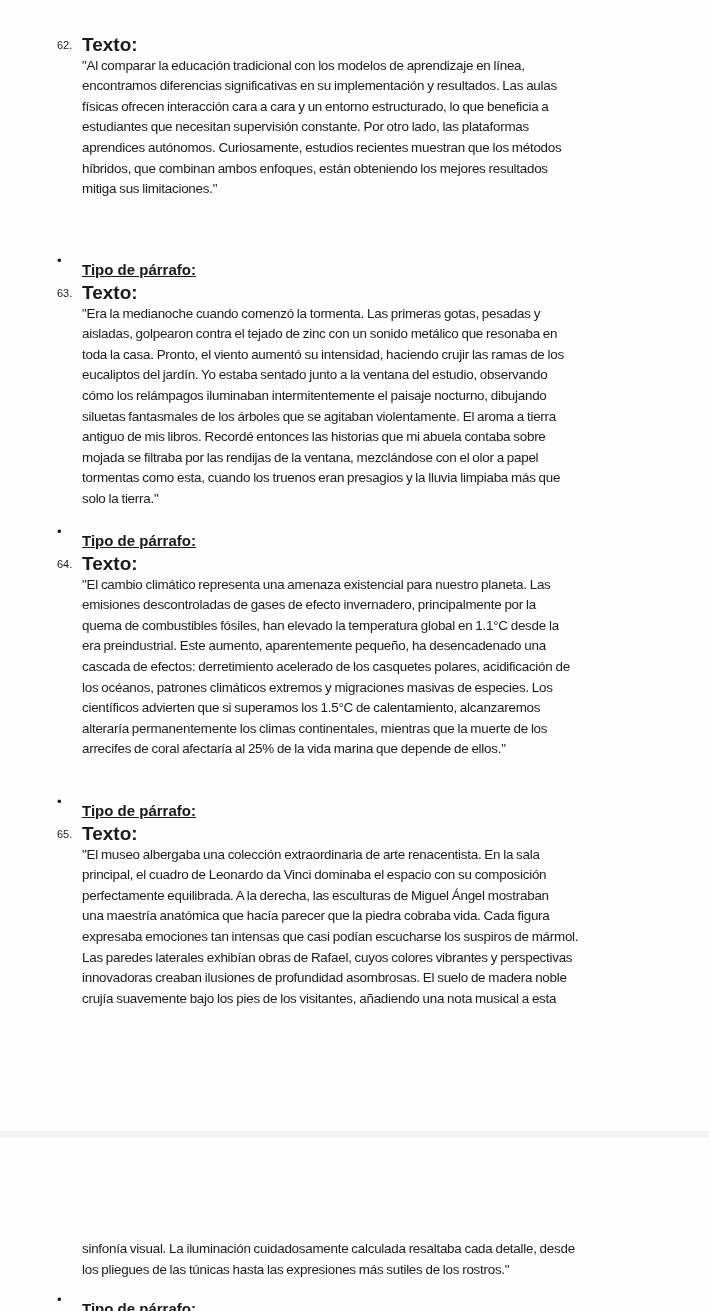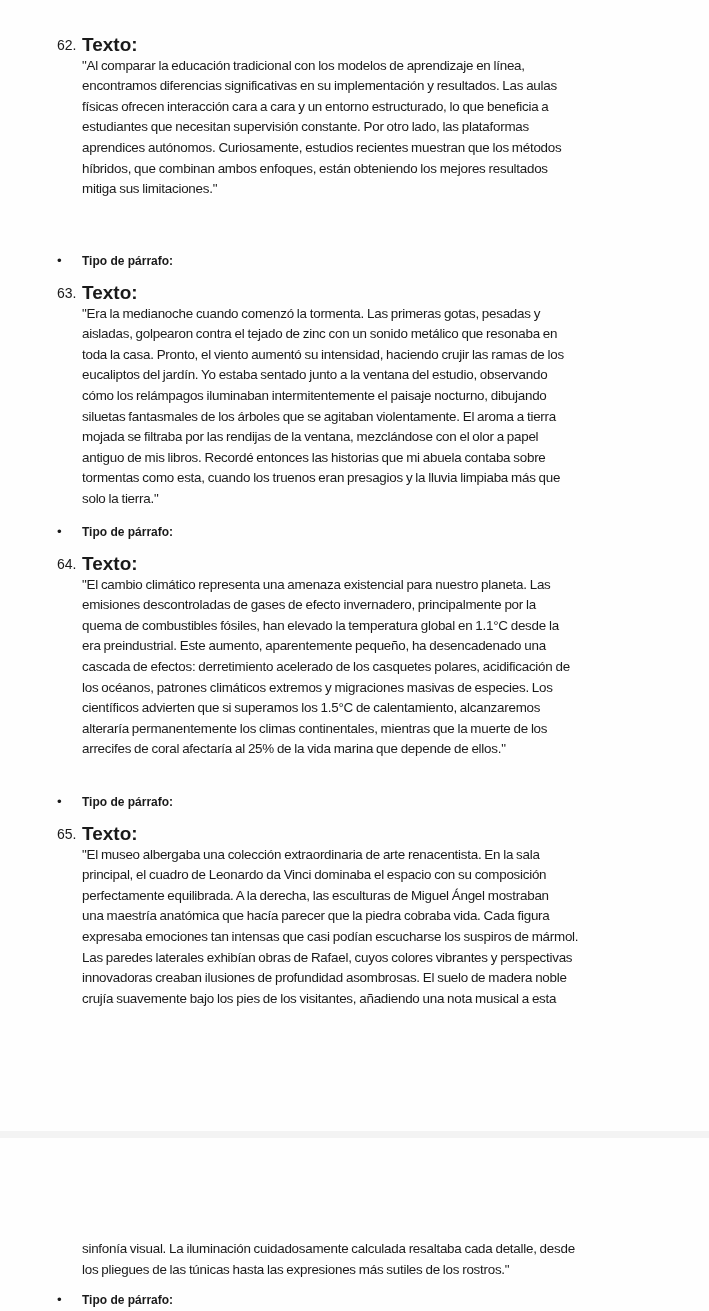--- a/index.html
+++ b/index.html
@@ -34,21 +34,21 @@
 
     .item {
       position: absolute;
       left: 0;
       width: 709px;
     }
     .num {
       position: absolute;
       left: 57px;
       top: 0;
-      font-size: 14px;
+      font-size: 11px;
       line-height: 20.6px;
       text-align: right;
     }
     .label {
       position: absolute;
       left: 82px;
       top: 0;
       font-size: 19px;
       line-height: 20.6px;
       font-weight: bold;
@@ -73,24 +73,25 @@
     .bullet {
       position: absolute;
       left: 57px;
       top: 0;
       font-size: 13.4px;
       line-height: 20px;
     }
     .bullet-label {
       position: absolute;
       left: 82px;
-      top: 0;
-      font-size: 12px;
+      top: 9px;
+      font-size: 15px;
       line-height: 20px;
       font-weight: bold;
+      text-decoration: underline;
     }
   </style>
 </head>
 <body>
 
 <div class="page page-top"></div>
 <div class="page-gap"></div>
 <div class="page page-bottom"></div>
 
 <div class="item" style="top:35px;">
@@ -114,22 +115,22 @@
 <div class="item" style="top:283px;">
   <span class="num">63.</span>
   <span class="label">Texto:</span>
   <div class="body-text">
     <span class="ln">"Era la medianoche cuando comenzó la tormenta. Las primeras gotas, pesadas y</span>
     <span class="ln">aisladas, golpearon contra el tejado de zinc con un sonido metálico que resonaba en</span>
     <span class="ln">toda la casa. Pronto, el viento aumentó su intensidad, haciendo crujir las ramas de los</span>
     <span class="ln">eucaliptos del jardín. Yo estaba sentado junto a la ventana del estudio, observando</span>
     <span class="ln">cómo los relámpagos iluminaban intermitentemente el paisaje nocturno, dibujando</span>
     <span class="ln">siluetas fantasmales de los árboles que se agitaban violentamente. El aroma a tierra</span>
+    <span class="ln">antiguo de mis libros. Recordé entonces las historias que mi abuela contaba sobre</span>
     <span class="ln">mojada se filtraba por las rendijas de la ventana, mezclándose con el olor a papel</span>
-    <span class="ln">antiguo de mis libros. Recordé entonces las historias que mi abuela contaba sobre</span>
     <span class="ln">tormentas como esta, cuando los truenos eran presagios y la lluvia limpiaba más que</span>
     <span class="ln">solo la tierra."</span>
   </div>
 </div>
 <div class="bullet-row" style="top:522px;">
   <span class="bullet">•</span>
   <span class="bullet-label">Tipo de párrafo:</span>
 </div>
 
 <div class="item" style="top:554px;">

